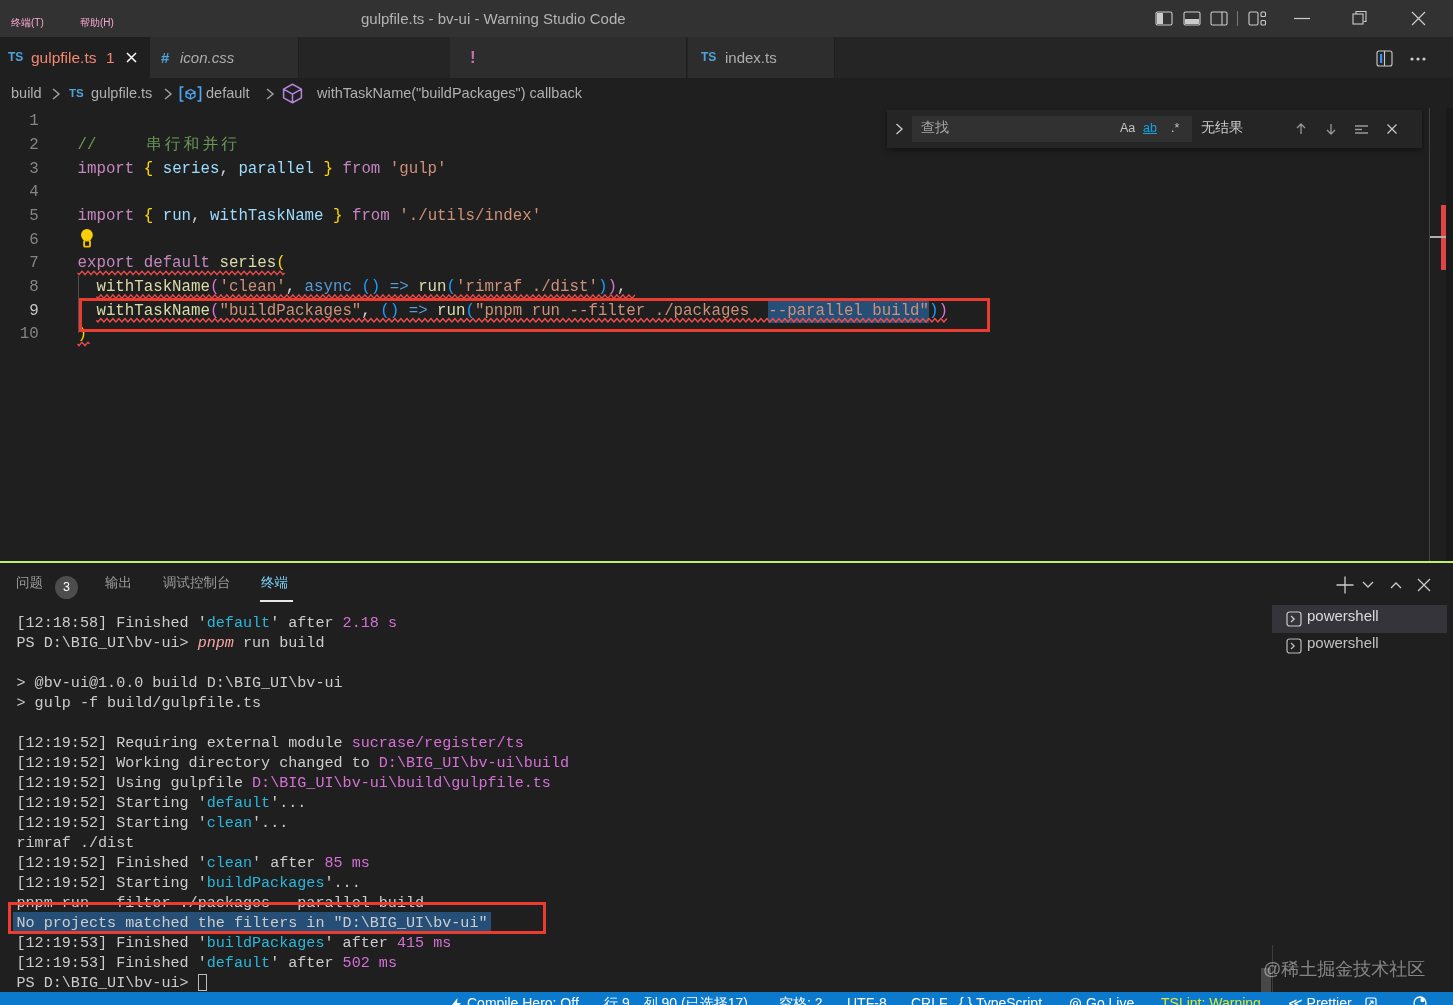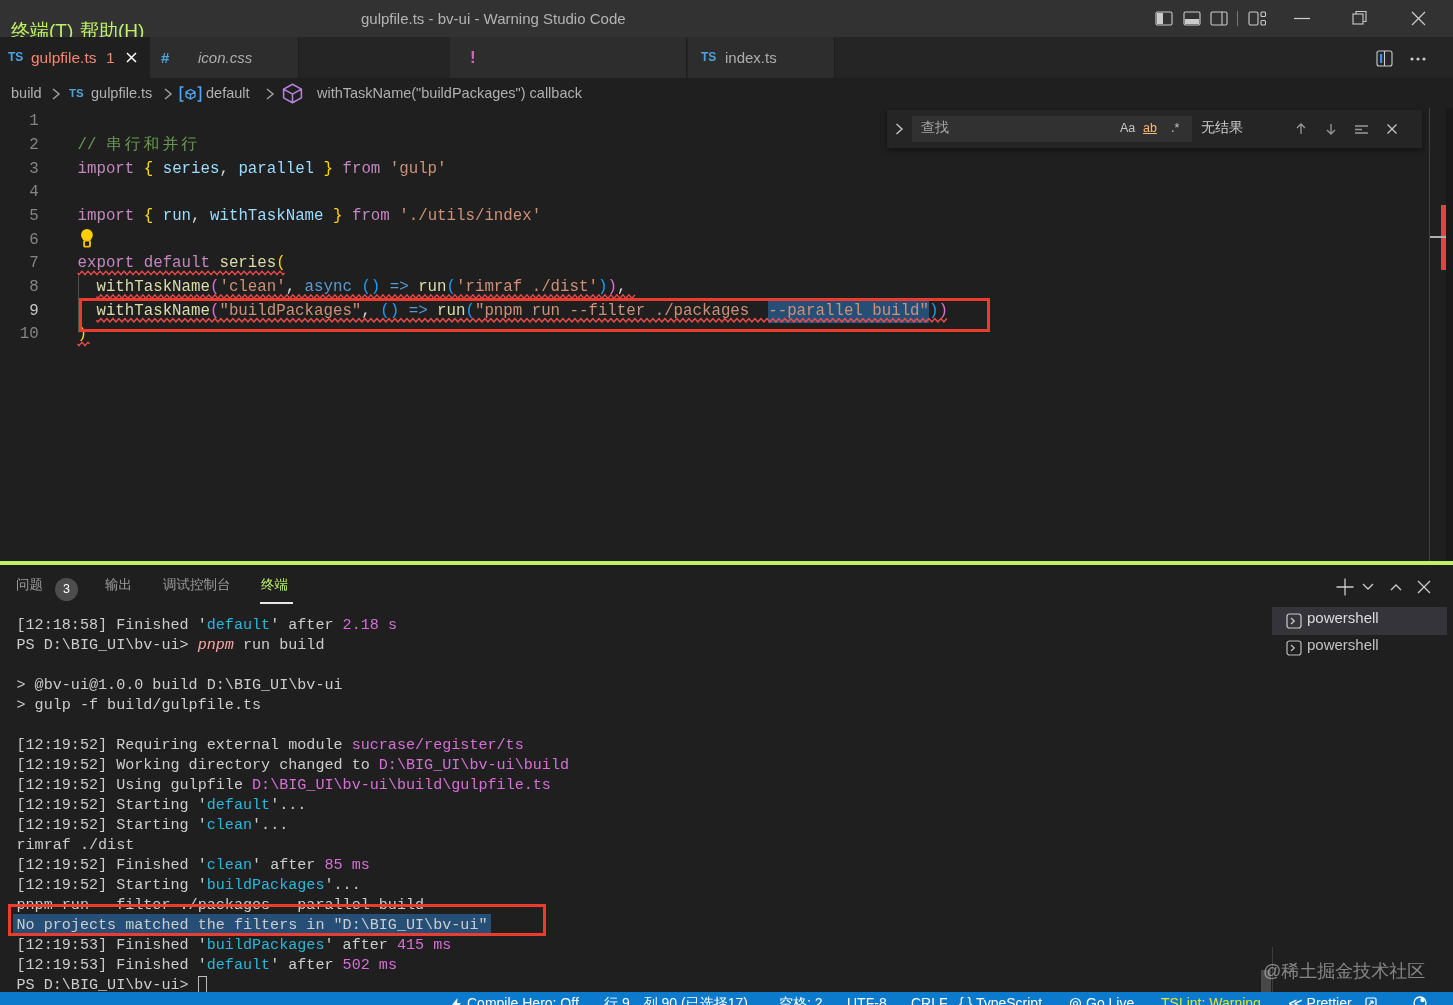--- a/index.html
+++ b/index.html
@@ -1,41 +1,41 @@
 <!DOCTYPE html>
 <html><head><meta charset="utf-8">
 <style>
 * { margin:0; padding:0; box-sizing:border-box; }
 html,body { width:1453px; height:1005px; overflow:hidden; background:#1f1f20;
   font-family:"Liberation Sans",sans-serif; }
 .abs { position:absolute; }
 #titlebar { position:absolute; left:0; top:0; width:1453px; height:37px; background:#323233; }
-.menu { position:absolute; top:12px; height:37px; line-height:37px; color:#bef264; font-size:19px; }
+.menu { position:absolute; top:4px; height:37px; line-height:37px; color:#f9a8d4; font-size:10px; }
 #wtitle { position:absolute; left:361px; top:0; height:37px; line-height:37px; color:#b4b4b4; font-size:15px; }
 #tabbar { position:absolute; left:0; top:37px; width:1453px; height:41px; background:#252526; }
 .tab { position:absolute; top:0; height:41px; background:#2d2d2d; border-right:1px solid #1f1f20; }
 .tab .lbl { position:absolute; top:0; height:41px; line-height:41px; font-size:15px; color:#adadad; white-space:nowrap; }
 #crumbs { position:absolute; left:0; top:78px; width:1453px; height:30px; background:#1f1f20; color:#b0b0b0; font-size:14.5px; }
 .bc { position:absolute; top:0; height:30px; line-height:30px; white-space:nowrap; }
 #editor { position:absolute; left:0; top:108px; width:1453px; height:453px; background:#1f1f20; }
 #gutter { position:absolute; left:0; top:2.3px; width:38.7px; text-align:right;
   font-family:"Liberation Mono",monospace; font-size:15.77px; line-height:23.66px; color:#858585; }
 .lna { color:#c6c6c6; }
 #code { position:absolute; left:77.5px; top:2.3px; font-family:"Liberation Mono",monospace;
   font-size:15.77px; line-height:23.66px; color:#d4d4d4; white-space:pre; }
 .cl { height:23.66px; }
 .kw { color:#c586c0; } .bl { color:#569cd6; } .var { color:#9cdcfe; }
 .fn { color:#dcdcaa; } .st { color:#ce9178; } .pun { color:#d4d4d4; }
 .gold { color:#ffd700; } .orc { color:#da70d6; } .bb { color:#179fff; }
-.cm { color:#6a9955; } .cjk { letter-spacing:3.1px; }
+.cm { color:#6a9955; } .cjk { letter-spacing:3.1px;margin-left:40px; }
 #find { position:absolute; left:887px; top:110px; width:535px; height:38px; background:#252526;
   box-shadow:0 2px 6px rgba(0,0,0,.45); }
 #findinput { position:absolute; left:25px; top:6px; width:280px; height:26px; background:#313131; }
 #panel { position:absolute; left:0; top:561px; width:1453px; height:431px; background:#1f1f20;
-  border-top:4px solid #bef264; }
+  border-top:2px solid #bef264; }
 .ptab { position:absolute; top:0; height:39px; line-height:39px; font-size:13.5px; color:#9d9d9d; }
 #term { position:absolute; left:16.5px; top:49.700000000000045px; font-family:"Liberation Mono",monospace;
   font-size:15.1px; line-height:20.0px; color:#cccccc; white-space:pre; }
 .tl { height:20.0px; }
 .cy { color:#29b8db; } .mg { color:#d670d6; } .yl { color:#fca5a5;font-style:italic; }
 #status { position:absolute; left:0; top:992px; width:1453px; height:22px; background:#0b79cc; color:#ffffff; font-size:14px; }
 .si { position:absolute; top:0; height:22px; line-height:22px; white-space:nowrap; }
 </style></head>
 <body>
 
@@ -69,21 +69,21 @@
   <div class="tab" style="left:0;width:150px;background:#1f1f20;">
     <span class="lbl" style="left:8px;color:#4fa3d9;font-weight:bold;font-size:12px;">TS</span>
     <span class="lbl" style="left:31px;color:#f48771;font-size:15.5px;">gulpfile.ts</span>
     <span class="lbl" style="left:106px;color:#f48771;font-size:15.5px;">1</span>
     <svg class="abs" style="left:124px;top:13px;" width="15" height="15" viewBox="0 0 15 15">
         <path d="M3 3 l9 9 M12 3 l-9 9" stroke="#ffffff" stroke-width="1.5"></path>
       </svg>
   </div>
   <div class="tab" style="left:150px;width:149px;">
     <span class="lbl" style="left:11px;color:#4fa3d9;font-weight:bold;font-size:15px;">#</span>
-    <span class="lbl" style="left:48px;font-style:italic;">icon.css</span>
+    <span class="lbl" style="left:30px;font-style:italic;">icon.css</span>
   </div>
   <div class="tab" style="left:450px;width:237px;">
     <span class="lbl" style="left:20px;color:#cc6bb1;font-weight:bold;font-size:17px;">!</span>
   </div>
   <div class="tab" style="left:688px;width:147px;">
     <span class="lbl" style="left:13px;color:#4fa3d9;font-weight:bold;font-size:12px;">TS</span>
     <span class="lbl" style="left:37px;">index.ts</span>
   </div>
   <svg class="abs" style="left:1376px;top:13px;" width="60" height="18" viewBox="0 0 60 18">
     <rect x="1" y="1" width="15" height="15" rx="2" fill="none" stroke="#cccccc" stroke-width="1.1"></rect>
@@ -152,21 +152,21 @@
   <div style="position:absolute;left:79px;top:189.5px;width:911px;height:34px;border:3px solid #ec3b2f;"></div>
 </div>
 
 <div id="find">
   <svg class="abs" style="left:7px;top:12px;" width="10" height="14" viewBox="0 0 10 14">
       <path d="M2.5 2 L8 7 L2.5 12" fill="none" stroke="#c5c5c5" stroke-width="1.4"></path>
     </svg>
   <div id="findinput"></div>
   <span class="abs" style="left:34px;top:9px;font-size:14px;color:#a6a6a6;font-family:Liberation Serif, serif;">查找</span>
   <span class="abs" style="left:233px;top:11px;font-size:12.5px;color:#c5c5c5;">Aa</span>
-  <span class="abs" style="left:256px;top:11px;font-size:12.5px;color:#fdba74;text-decoration:underline;">ab</span>
+  <span class="abs" style="left:256px;top:11px;font-size:12.5px;color:#0ea5e9;text-decoration:underline;">ab</span>
   <span class="abs" style="left:284px;top:11px;font-size:12.5px;color:#c5c5c5;">.*</span>
   <span class="abs" style="left:314px;top:9px;font-size:14px;color:#cccccc;">无结果</span>
   <svg class="abs" style="left:406px;top:11px;" width="16" height="16" viewBox="0 0 16 16">
       <path d="M8 13 V3 M4 7 L8 3 L12 7" fill="none" stroke="#989898" stroke-width="1.3"></path>
     </svg>
   <svg class="abs" style="left:436px;top:11px;" width="16" height="16" viewBox="0 0 16 16">
       <path d="M8 3 V13 M4 9 L8 13 L12 9" fill="none" stroke="#989898" stroke-width="1.3"></path>
     </svg>
   <svg class="abs" style="left:466px;top:11px;" width="17" height="16" viewBox="0 0 17 16">
       <path d="M2 5 H15 M2 8.5 H9 M2 12 H15" stroke="#989898" stroke-width="1.3"></path>
@@ -174,21 +174,21 @@
   <svg class="abs" style="left:498px;top:12px;" width="14" height="14" viewBox="0 0 14 14">
       <path d="M2.5 2.5 l9 9 M11.5 2.5 l-9 9" stroke="#c5c5c5" stroke-width="1.3"></path>
     </svg>
 </div>
 
 <div id="panel">
   <span class="ptab" style="left:16px;">问题</span>
   <span class="abs" style="left:55px;top:13px;width:23px;height:23px;border-radius:12px;background:#4d4d4d;color:#ffffff;font-size:12.5px;text-align:center;line-height:23px;">3</span>
   <span class="ptab" style="left:105px;">输出</span>
   <span class="ptab" style="left:163px;">调试控制台</span>
-  <span class="ptab" style="left:261px;color:#bef264;">终端</span>
+  <span class="ptab" style="left:261px;color:#7dd3fc;">终端</span>
   <div style="position:absolute;left:259.5px;top:37px;width:33px;height:1.5px;background:#e7e7e7;"></div>
   <svg class="abs" style="left:1335px;top:9px;" width="100" height="26" viewBox="0 0 100 26">
     <path d="M10 4.5 V21.5 M1.5 13 H18.5" stroke="#cccccc" stroke-width="1.3"></path>
     <path d="M28 10 L33 15 L38 10" fill="none" stroke="#cccccc" stroke-width="1.3"></path>
     <path d="M56 16 L61 11 L66 16" fill="none" stroke="#cccccc" stroke-width="1.3"></path>
     <path d="M83 7 l12 12 M95 7 l-12 12" stroke="#cccccc" stroke-width="1.3"></path>
   </svg>
   <div style="position:absolute;left:12.5px;top:348.5px;width:478px;height:20px;background:#264f78;"></div>
   <div id="term"><div class="tl">[12:18:58] Finished '<span class="cy">default</span>' after <span class="mg">2.18 s</span></div><div class="tl">PS D:\BIG_UI\bv-ui&gt; <span class="yl">pnpm</span> run build</div><div class="tl">&nbsp;</div><div class="tl">&gt; @bv-ui@1.0.0 build D:\BIG_UI\bv-ui</div><div class="tl">&gt; gulp -f build/gulpfile.ts</div><div class="tl">&nbsp;</div><div class="tl">[12:19:52] Requiring external module <span class="mg">sucrase/register/ts</span></div><div class="tl">[12:19:52] Working directory changed to <span class="mg">D:\BIG_UI\bv-ui\build</span></div><div class="tl">[12:19:52] Using gulpfile <span class="mg">D:\BIG_UI\bv-ui\build\gulpfile.ts</span></div><div class="tl">[12:19:52] Starting '<span class="cy">default</span>'...</div><div class="tl">[12:19:52] Starting '<span class="cy">clean</span>'...</div><div class="tl">rimraf ./dist</div><div class="tl">[12:19:52] Finished '<span class="cy">clean</span>' after <span class="mg">85 ms</span></div><div class="tl">[12:19:52] Starting '<span class="cy">buildPackages</span>'...</div><div class="tl">pnpm run --filter ./packages --parallel build</div><div class="tl">No projects matched the filters in "D:\BIG_UI\bv-ui"</div><div class="tl">[12:19:53] Finished '<span class="cy">buildPackages</span>' after <span class="mg">415 ms</span></div><div class="tl">[12:19:53] Finished '<span class="cy">default</span>' after <span class="mg">502 ms</span></div><div class="tl">PS D:\BIG_UI\bv-ui&gt; </div></div>
   <div style="position:absolute;left:198px;top:410.5px;width:8.5px;height:17px;border:1px solid #bbbbbb;"></div>

